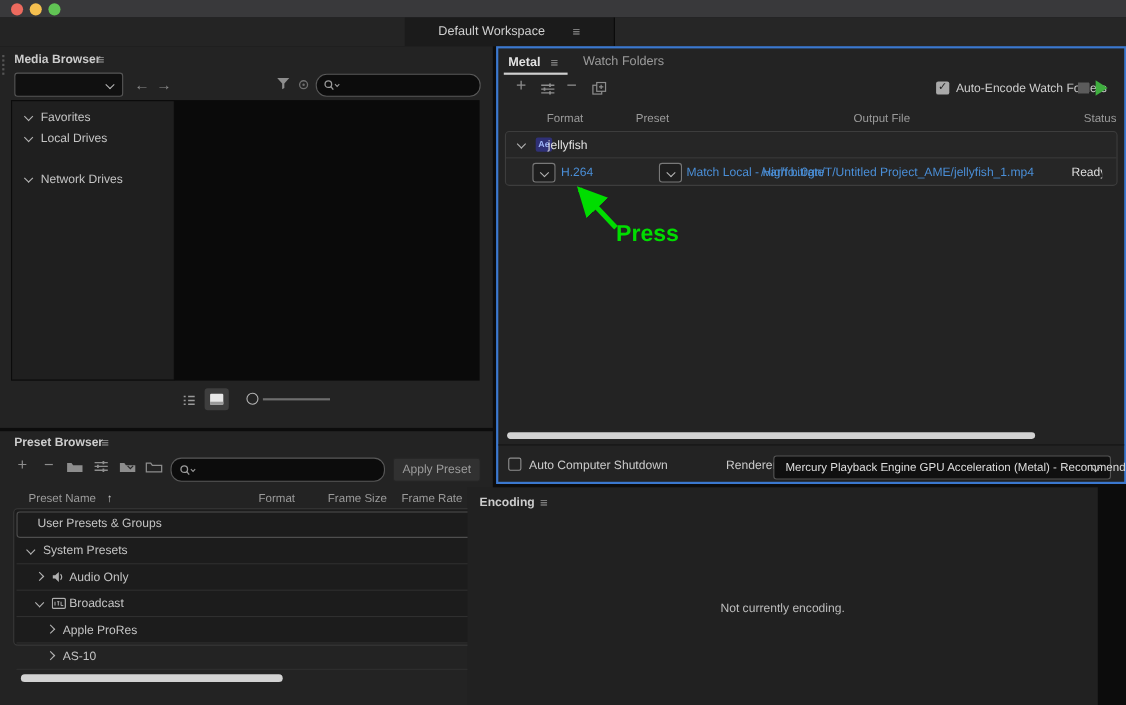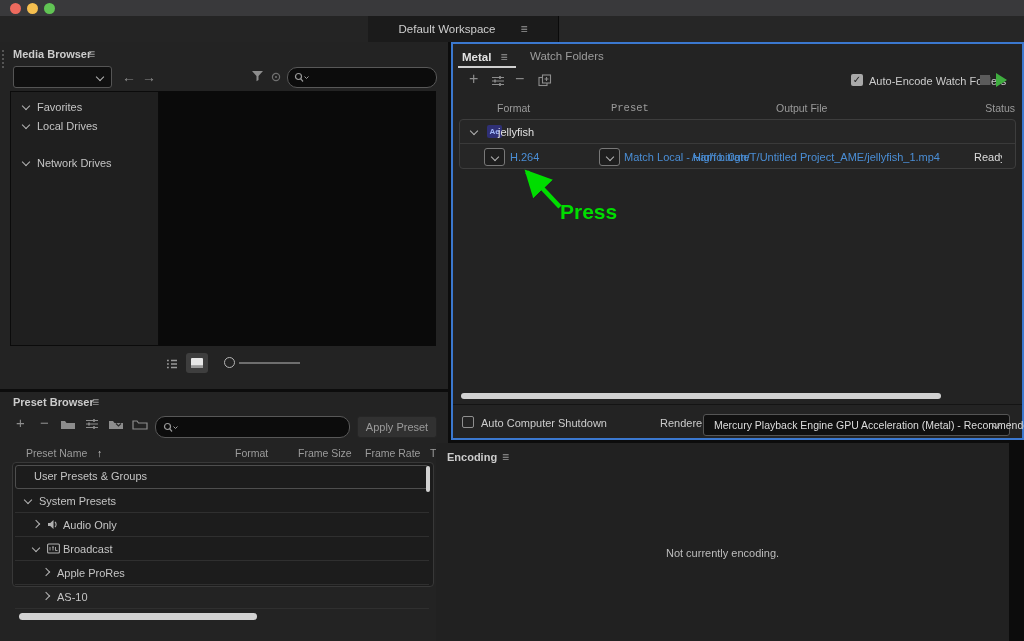--- a/index.html
+++ b/index.html
@@ -241,21 +241,21 @@
       <rect x="4.5" y="1" width="8" height="8" fill="#232323" stroke="#8d8d8d" stroke-width="1.1"></rect>
       <path d="M8.5 3 v4 M6.5 5 h4" stroke="#8d8d8d" stroke-width="1.1"></path>
     </svg>
 
     <div class="checkbox checked" style="left:398px; top:30px;">✓</div>
     <span class="abs" style="left:416px; top:31px; color:#cccccc;">Auto-Encode Watch Folders</span>
     <div class="abs" style="left:527px; top:31px; width:10px; height:10px; background:#5b5b5b;"></div>
     <div class="abs" style="left:543px; top:29px; width:0; height:0; border-left:11px solid #3fae3f; border-top:7px solid transparent; border-bottom:7px solid transparent;"></div>
 
     <span class="abs colhdr" style="left:44px; top:58px;">Format</span>
-    <span class="abs colhdr" style="left:158px; top:58px;font-family:Liberation Mono, monospace;">Preset</span>
+    <span class="abs colhdr" style="left:125px; top:58px;">Preset</span>
     <span class="abs colhdr" style="left:323px; top:58px;">Output File</span>
     <span class="abs colhdr" style="right:7px; top:58px;">Status</span>
 
     <div class="abs jobbox" style="left:6px; top:75px; width:557px; height:50px; box-sizing:border-box;">
       <div class="abs" style="left:0; top:0; width:100%; height:24px; border-bottom:1px solid #3a3a3a; box-sizing:border-box;">
         <span class="chev down sm abs" style="left:11px; top:8px;"></span>
         <span class="ae-badge" style="left:27px; top:5px;">Ae</span>
         <span class="abs" style="left:38px; top:6px; color:#e0e0e0;">jellyfish</span>
       </div>
       <div class="abs" style="left:0; top:24px; width:100%; height:25px;">
@@ -278,21 +278,21 @@
       <div class="checkbox empty" style="left:9px; top:11px;"></div>
       <span class="abs" style="left:28px; top:12px; color:#cccccc;">Auto Computer Shutdown</span>
       <span class="abs" style="left:207px; top:12px; color:#cccccc;">Renderer:</span>
       <div class="abs ddl" style="left:250px; top:9px; width:305px; height:20px;">
         <span class="abs" style="left:10px; top:4px; font-size:10.5px; color:#dddddd; white-space:nowrap;">Mercury Playback Engine GPU Acceleration (Metal) - Recommended</span>
         <span class="chev down sm abs" style="right:10px; top:7px;"></span>
       </div>
     </div>
   </div>
 
-  <div class="panel" id="encoding-panel" style="left:436px; top:443px; width:573px; height:198px; background:#212121;">
+  <div class="panel" id="encoding-panel" style="left:425px; top:443px; width:573px; height:198px; background:#212121;">
     <span class="abs panel-title" style="left:11px; top:8px;">Encoding</span>
     <span class="abs ham" style="left:66px; top:7px;">≡</span>
     <div class="abs" style="left:0; right:0; top:104px; text-align:center; color:#bdbdbd;">Not currently encoding.</div>
   </div>
 
   <svg class="annotation-layer" width="1024" height="641">
     <defs>
       <marker id="ah" markerWidth="7" markerHeight="7" refX="5.2" refY="3" orient="auto">
         <path d="M0,0 L6,3 L0,6 Z" fill="#00dd00"></path>
       </marker>

